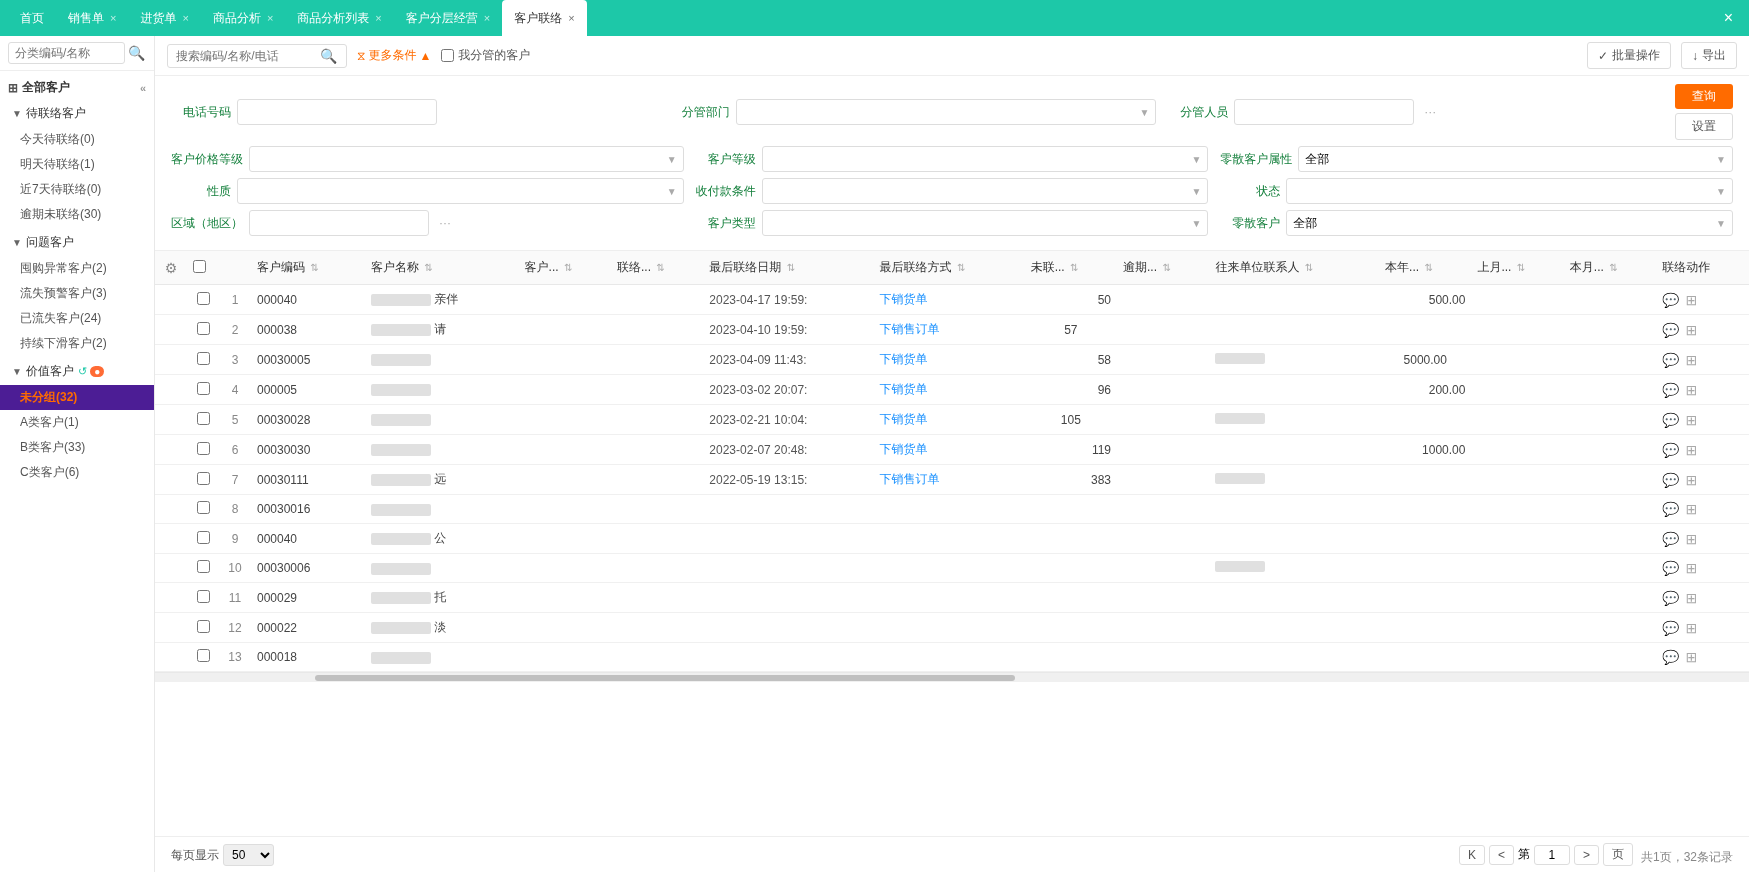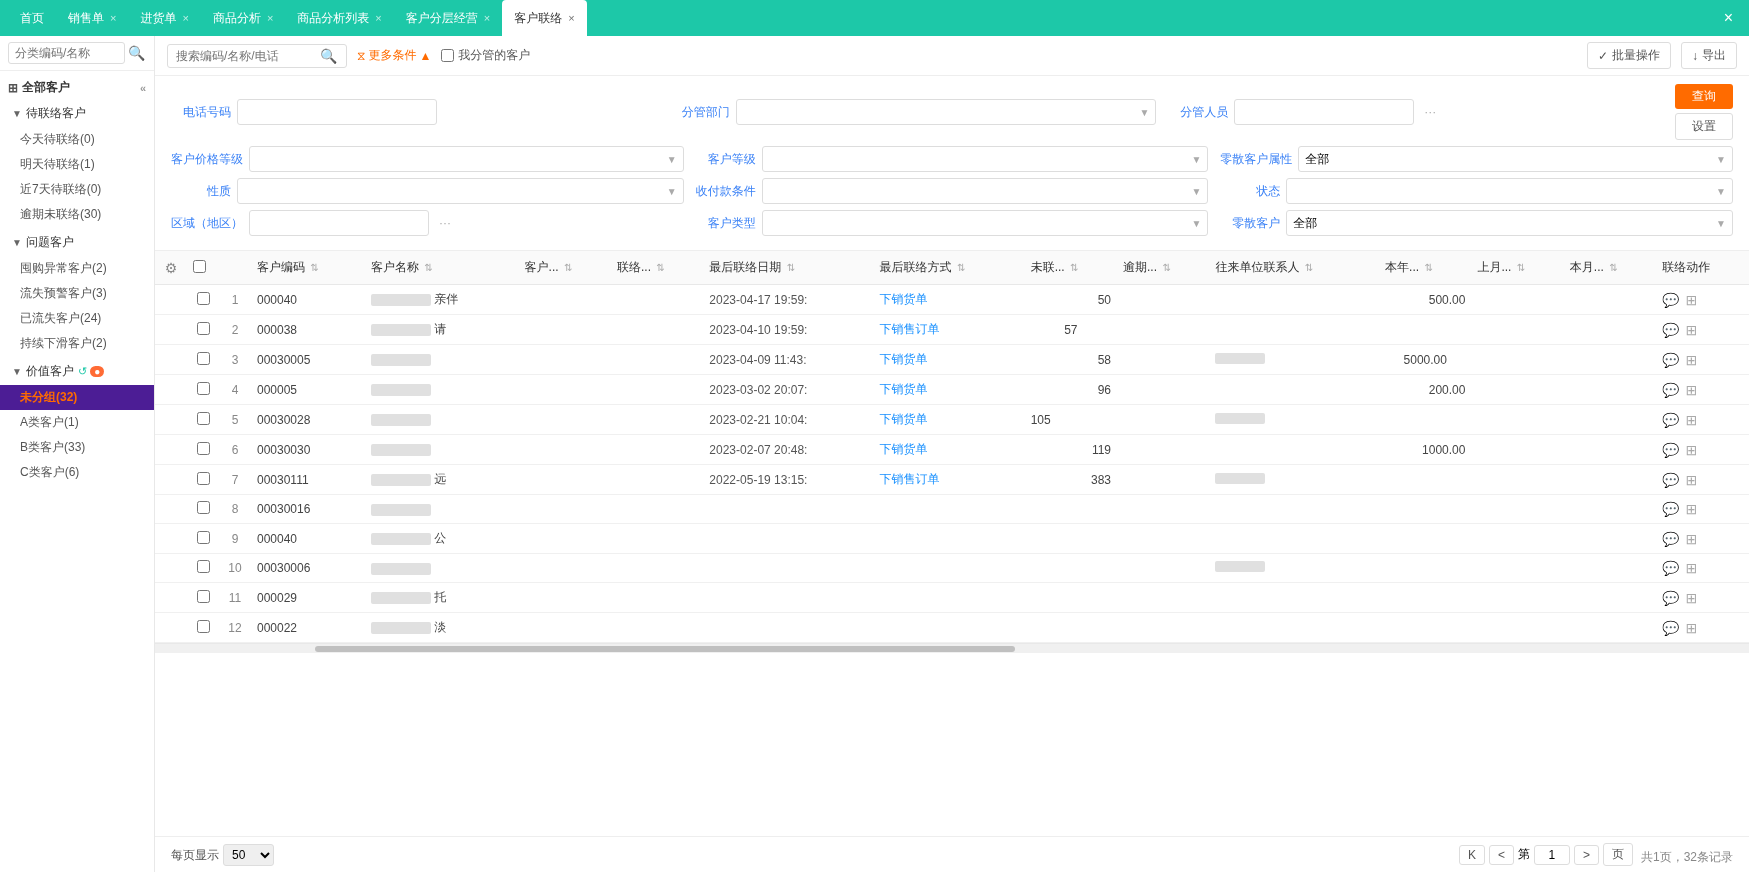--- a/index.html
+++ b/index.html
@@ -100,21 +100,21 @@
     
     .advanced-filter {
       background: #fff; border-bottom: 1px solid #eee; padding: 8px 16px;
     }
     .filter-row {
       display: flex; align-items: center; margin-bottom: 6px; gap: 12px;
     }
     .filter-field {
       display: flex; align-items: center; gap: 6px; flex: 1;
     }
-    .filter-field label { color: #3b82f6; white-space: nowrap; min-width: 60px; text-align: right; }
+    .filter-field label { color: #15803d; white-space: nowrap; min-width: 60px; text-align: right; }
     .filter-field .field-input {
       flex: 1; border: 1px solid #ddd; border-radius: 3px; padding: 3px 6px;
       font-size: 12px; outline: none; height: 26px;
     }
     .filter-field .field-select {
       flex: 1; border: 1px solid #ddd; border-radius: 3px; padding: 3px 6px;
       font-size: 12px; outline: none; height: 26px; display: flex; align-items: center;
       justify-content: space-between; cursor: pointer; background: #fff;
     }
     .filter-field .field-select .down-arrow { color: #aaa; font-size: 10px; }
@@ -617,21 +617,21 @@
       <td>
         <span style="display:inline-block;background:#e0e0e0;border-radius:2px;width:60px;height:12px;vertical-align:middle;"></span>
         
       </td>
       <td></td>
       <td></td>
       <td style="color:#555">2023-02-21 10:04:</td>
       <td>
         <a href="#">下销货单</a>
       </td>
-      <td style="text-align:left">105</td>
+      <td style="text-align:center">105</td>
       <td></td>
       <td>
         <span style="display:inline-block;background:#e0e0e0;border-radius:2px;width:50px;height:11px;"></span>
       </td>
       <td style="text-align:right"></td>
       <td style="text-align:right"></td>
       <td style="text-align:right"></td>
       <td>
         <div class="action-icons">
           <span class="action-icon">💬</span>
@@ -834,20 +834,52 @@
             <tr>
       <td style="text-align:center;"></td>
       <td style="text-align:center;">
         <input type="checkbox" class="row-checkbox" style="">
       </td>
       <td class="row-num">12</td>
       <td>000022</td>
       <td>
         <span style="display:inline-block;background:#e0e0e0;border-radius:2px;width:60px;height:12px;vertical-align:middle;"></span>
         <span style="color:#444">淡</span>
+      </td>
+      <td></td>
+      <td></td>
+      <td style="color:#555"></td>
+      <td>
+        
+      </td>
+      <td style="text-align:right"></td>
+      <td></td>
+      <td>
+        
+      </td>
+      <td style="text-align:right"></td>
+      <td style="text-align:right"></td>
+      <td style="text-align:right"></td>
+      <td>
+        <div class="action-icons">
+          <span class="action-icon">💬</span>
+          <span class="action-icon">⊞</span>
+        </div>
+      </td>
+    </tr>
+            <tr>
+      <td style="text-align:center;"></td>
+      <td style="text-align:center;">
+        <input type="checkbox" class="row-checkbox" style="">
+      </td>
+      <td class="row-num">13</td>
+      <td>000018</td>
+      <td>
+        <span style="display:inline-block;background:#e0e0e0;border-radius:2px;width:60px;height:12px;vertical-align:middle;"></span>
+        
       </td>
       <td></td>
       <td></td>
       <td style="color:#555"></td>
       <td>
         
       </td>
       <td style="text-align:right"></td>
       <td></td>
       <td>

